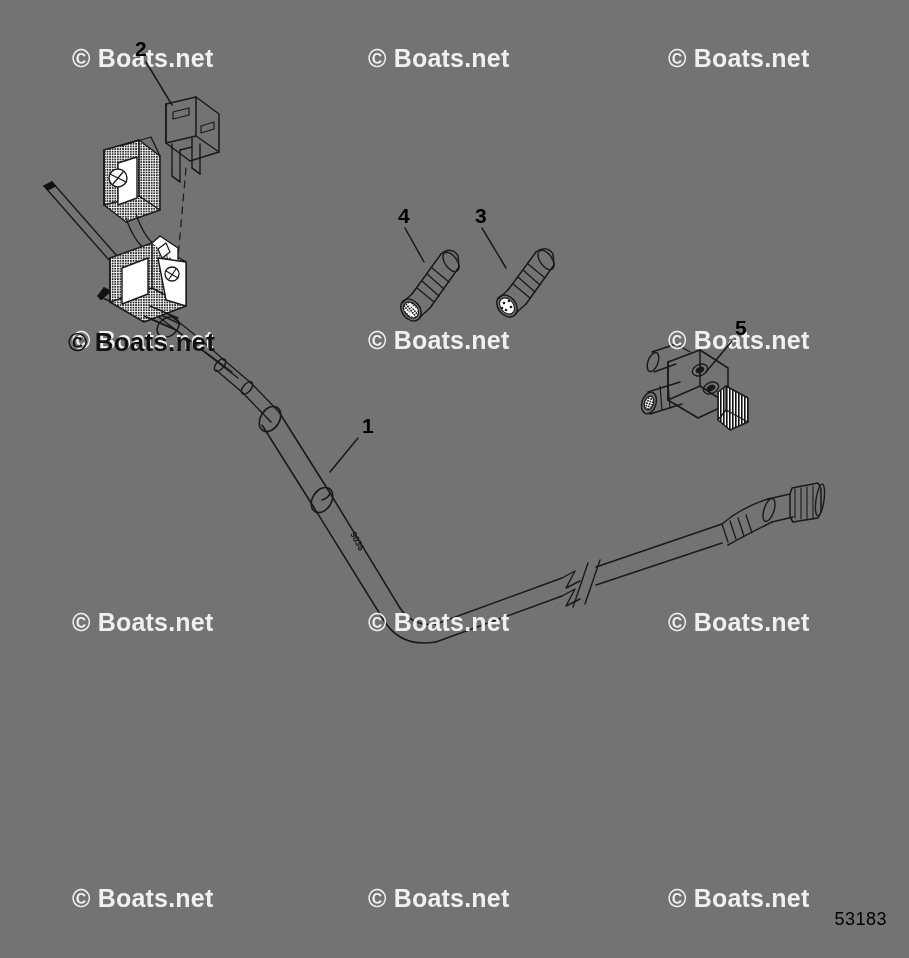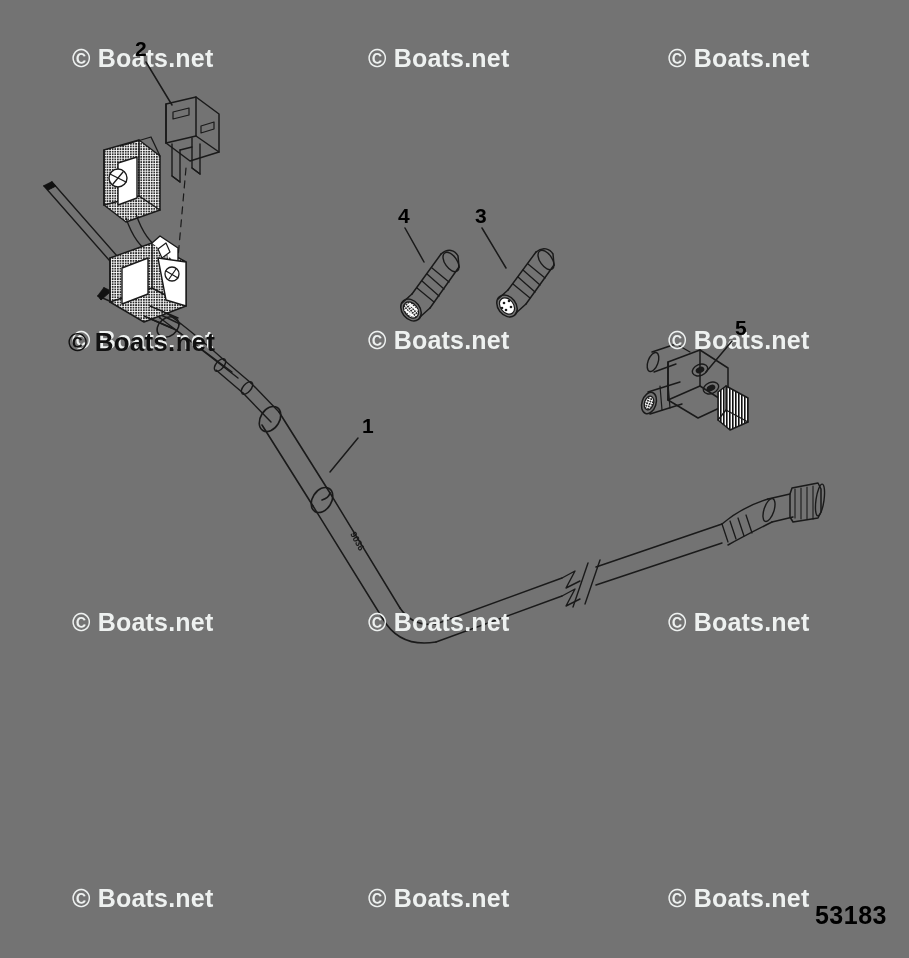--- a/index.html
+++ b/index.html
@@ -54,22 +54,22 @@
     font-size: 21px;
     font-weight: 700;
     color: #000000;
     line-height: 1;
   }
   #part-number {
     position: absolute;
     right: 22px;
     bottom: 28px;
     font-family: "Liberation Sans", sans-serif;
-    font-size: 25px;
-    font-weight: 700;
+    font-size: 18px;
+    font-weight: 400;
     color: #000000;
     letter-spacing: 0.5px;
   }
   .cable-text {
     position: absolute;
     font-family: "Liberation Sans", sans-serif;
     font-size: 9px;
     font-weight: 700;
     color: #1a1a1a;
     transform: rotate(62deg);

